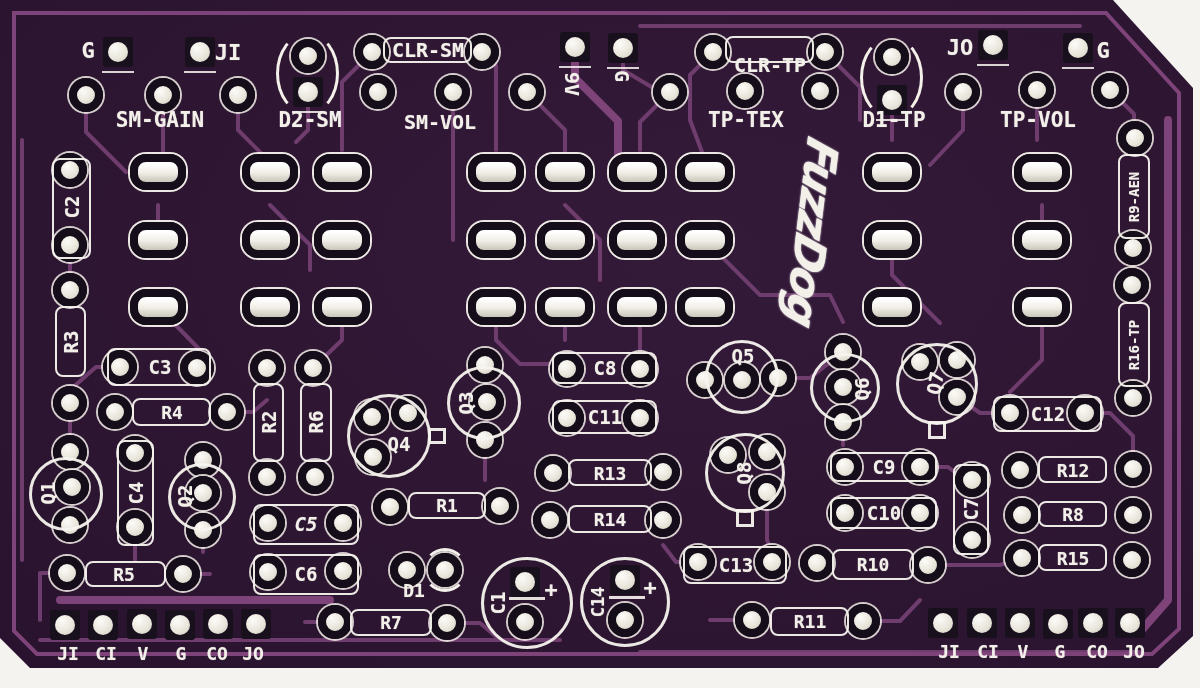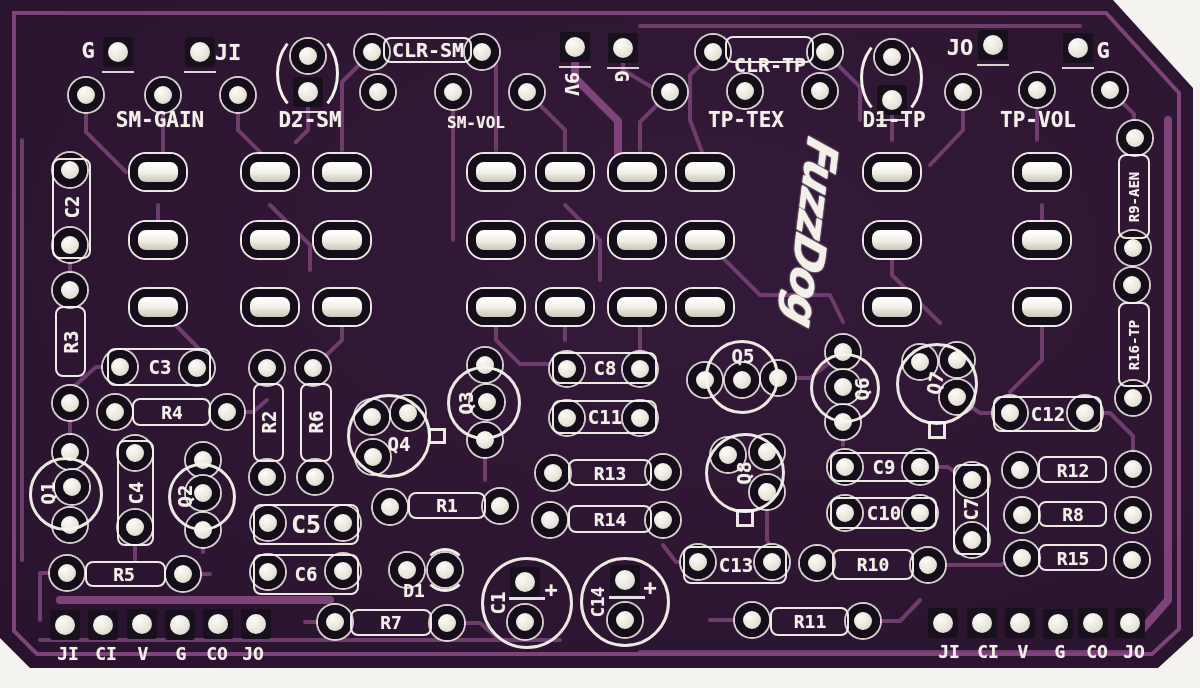--- a/index.html
+++ b/index.html
@@ -304,35 +304,35 @@
         <div class="silk-label" style="left: 88px; top: 50px; font-size: 22px; transform: translate(-50%, -50%) rotate(0deg);">G</div>
         <div class="silk-label" style="left: 228px; top: 52px; font-size: 22px; transform: translate(-50%, -50%) rotate(0deg);">JI</div>
         <div class="silk-label" style="left: 428px; top: 50px; font-size: 20px; transform: translate(-50%, -50%) rotate(0deg);">CLR-SM</div>
         <div class="silk-label" style="left: 572px; top: 84px; font-size: 20px; transform: translate(-50%, -50%) rotate(90deg);">9V</div>
         <div class="silk-label" style="left: 622px; top: 76px; font-size: 20px; transform: translate(-50%, -50%) rotate(90deg);">G</div>
         <div class="silk-label" style="left: 770px; top: 65px; font-size: 20px; transform: translate(-50%, -50%) rotate(0deg);">CLR-TP</div>
         <div class="silk-label" style="left: 960px; top: 47px; font-size: 22px; transform: translate(-50%, -50%) rotate(0deg);">JO</div>
         <div class="silk-label" style="left: 1103px; top: 50px; font-size: 22px; transform: translate(-50%, -50%) rotate(0deg);">G</div>
         <div class="silk-label" style="left: 160px; top: 120px; font-size: 21px; transform: translate(-50%, -50%) rotate(0deg);">SM-GAIN</div>
         <div class="silk-label" style="left: 310px; top: 120px; font-size: 21px; transform: translate(-50%, -50%) rotate(0deg);">D2-SM</div>
-        <div class="silk-label" style="left: 476px; top: 122px; font-size: 16px; transform: translate(-50%, -50%) rotate(0deg);">SM-VOL</div>
+        <div class="silk-label" style="left: 440px; top: 122px; font-size: 20px; transform: translate(-50%, -50%) rotate(0deg);">SM-VOL</div>
         <div class="silk-label" style="left: 746px; top: 120px; font-size: 21px; transform: translate(-50%, -50%) rotate(0deg);">TP-TEX</div>
         <div class="silk-label" style="left: 894px; top: 120px; font-size: 21px; transform: translate(-50%, -50%) rotate(0deg);">D1-TP</div>
         <div class="silk-label" style="left: 1038px; top: 120px; font-size: 21px; transform: translate(-50%, -50%) rotate(0deg);">TP-VOL</div>
         <div class="silk-label" style="left: 72px; top: 207px; font-size: 19px; transform: translate(-50%, -50%) rotate(-90deg);">C2</div>
         <div class="silk-label" style="left: 71px; top: 342px; font-size: 19px; transform: translate(-50%, -50%) rotate(-90deg);">R3</div>
         <div class="silk-label" style="left: 160px; top: 367px; font-size: 19px; transform: translate(-50%, -50%) rotate(0deg);">C3</div>
         <div class="silk-label" style="left: 172px; top: 412px; font-size: 18px; transform: translate(-50%, -50%) rotate(0deg);">R4</div>
         <div class="silk-label" style="left: 48px; top: 493px; font-size: 19px; transform: translate(-50%, -50%) rotate(-90deg);">Q1</div>
         <div class="silk-label" style="left: 136px; top: 493px; font-size: 19px; transform: translate(-50%, -50%) rotate(-90deg);">C4</div>
         <div class="silk-label" style="left: 185px; top: 496px; font-size: 19px; transform: translate(-50%, -50%) rotate(-90deg);">Q2</div>
         <div class="silk-label" style="left: 124px; top: 574px; font-size: 18px; transform: translate(-50%, -50%) rotate(0deg);">R5</div>
         <div class="silk-label" style="left: 269px; top: 422px; font-size: 19px; transform: translate(-50%, -50%) rotate(-90deg);">R2</div>
         <div class="silk-label" style="left: 316px; top: 422px; font-size: 19px; transform: translate(-50%, -50%) rotate(-90deg);">R6</div>
-        <div class="silk-label" style="left: 306px; top: 524px; font-size: 25px; transform: translate(-50%, -50%) rotate(0deg);">C5</div>
+        <div class="silk-label" style="left: 306px; top: 524px; font-size: 19px; transform: translate(-50%, -50%) rotate(0deg); font-style: italic;">C5</div>
         <div class="silk-label" style="left: 306px; top: 574px; font-size: 19px; transform: translate(-50%, -50%) rotate(0deg); text-align: center;">C6</div>
         <div class="silk-label" style="left: 399px; top: 444px; font-size: 19px; transform: translate(-50%, -50%) rotate(0deg);">Q4</div>
         <div class="silk-label" style="left: 466px; top: 403px; font-size: 19px; transform: translate(-50%, -50%) rotate(-90deg);">Q3</div>
         <div class="silk-label" style="left: 447px; top: 505px; font-size: 18px; transform: translate(-50%, -50%) rotate(0deg);">R1</div>
         <div class="silk-label" style="left: 414px; top: 590px; font-size: 18px; transform: translate(-50%, -50%) rotate(0deg);">D1</div>
         <div class="silk-label" style="left: 391px; top: 622px; font-size: 18px; transform: translate(-50%, -50%) rotate(0deg);">R7</div>
         <div class="silk-label" style="left: 498px; top: 603px; font-size: 19px; transform: translate(-50%, -50%) rotate(-90deg);">C1</div>
         <div class="silk-label" style="left: 551px; top: 589px; font-size: 22px; transform: translate(-50%, -50%) rotate(0deg);">+</div>
         <div class="silk-label" style="left: 598px; top: 602px; font-size: 17px; transform: translate(-50%, -50%) rotate(-90deg);">C14</div>
         <div class="silk-label" style="left: 650px; top: 587px; font-size: 22px; transform: translate(-50%, -50%) rotate(0deg);">+</div>

